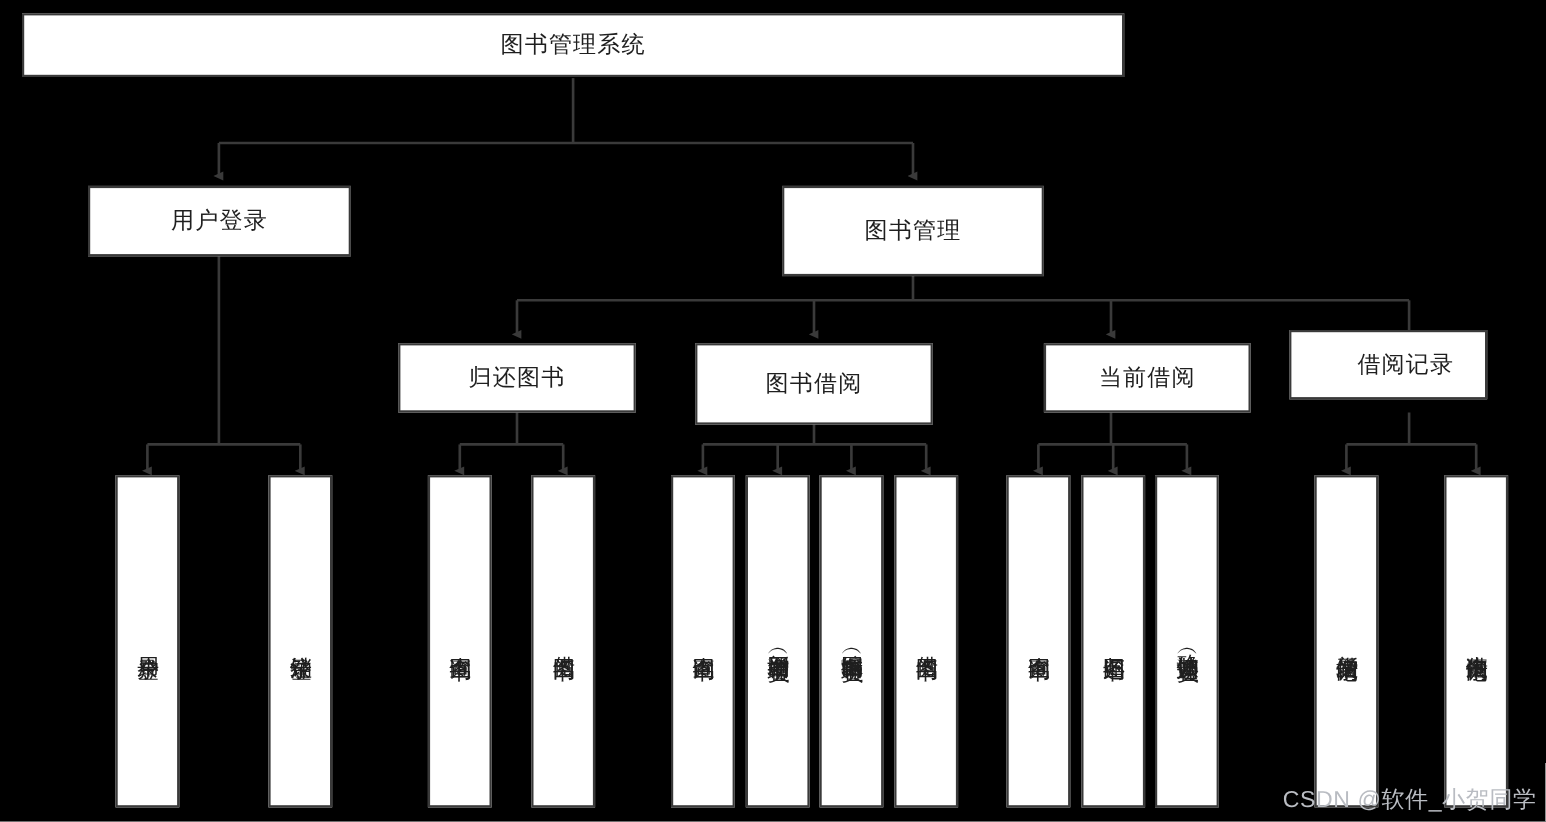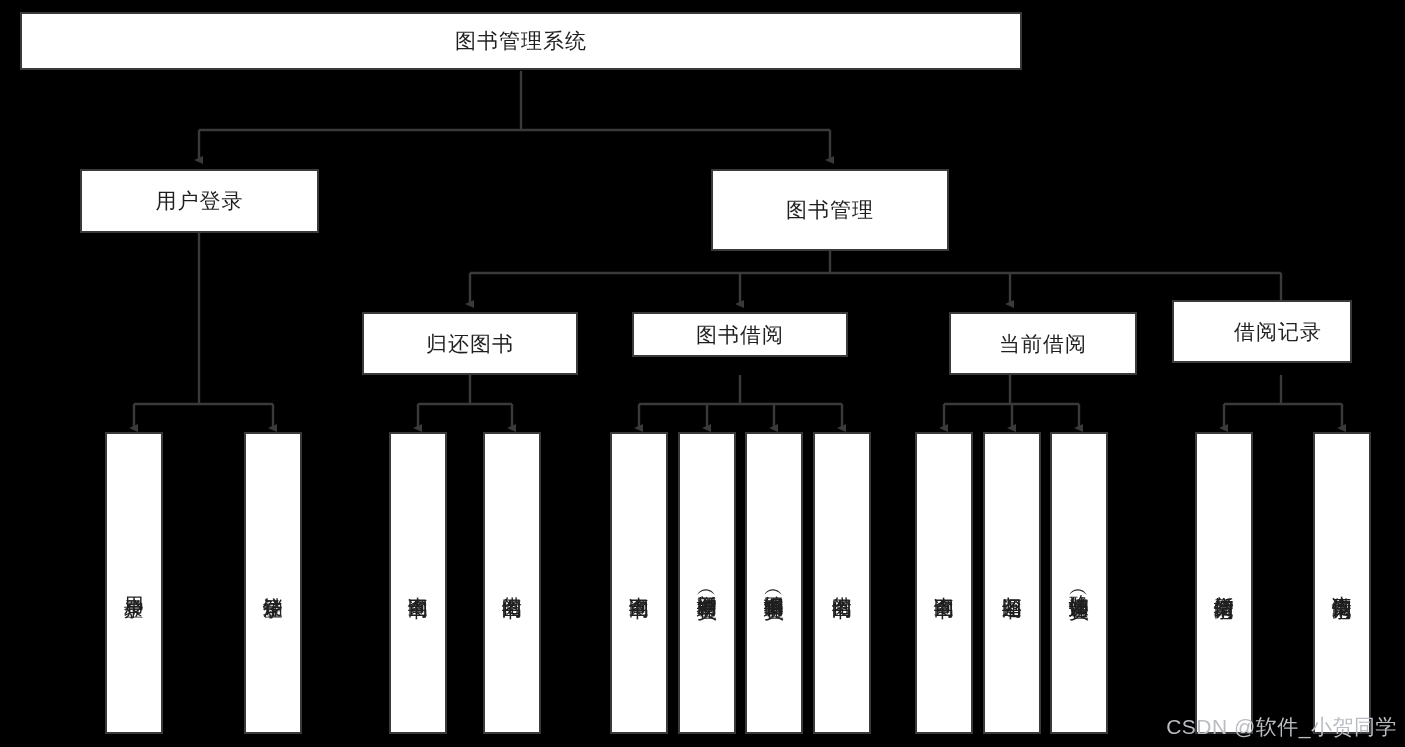--- a/index.html
+++ b/index.html
@@ -131,21 +131,21 @@
   <div class="node h-node" style="left:80px; top:169px; width:239px; height:64px;">
     <span class="hlabel">用户登录</span>
   </div>
   <div class="node h-node" style="left:711px; top:169px; width:238px; height:82px;">
     <span class="hlabel">图书管理</span>
   </div>
 
   <div class="node h-node" style="left:362px; top:312px; width:216px; height:63px;">
     <span class="hlabel">归还图书</span>
   </div>
-  <div class="node h-node" style="left:632px; top:312px; width:216px; height:45px;">
+  <div class="node h-node" style="left:632px; top:312px; width:216px; height:74px;">
     <span class="hlabel">图书借阅</span>
   </div>
   <div class="node h-node" style="left:949px; top:312px; width:188px; height:63px;">
     <span class="hlabel">当前借阅</span>
   </div>
   <div class="node h-node" style="left:1172px; top:300px; width:180px; height:63px;padding-left:32px;">
     <span class="hlabel">借阅记录</span>
   </div>
 
   <div class="node v-node" style="left:105px; top:432px; width:58px; height:302px;">

